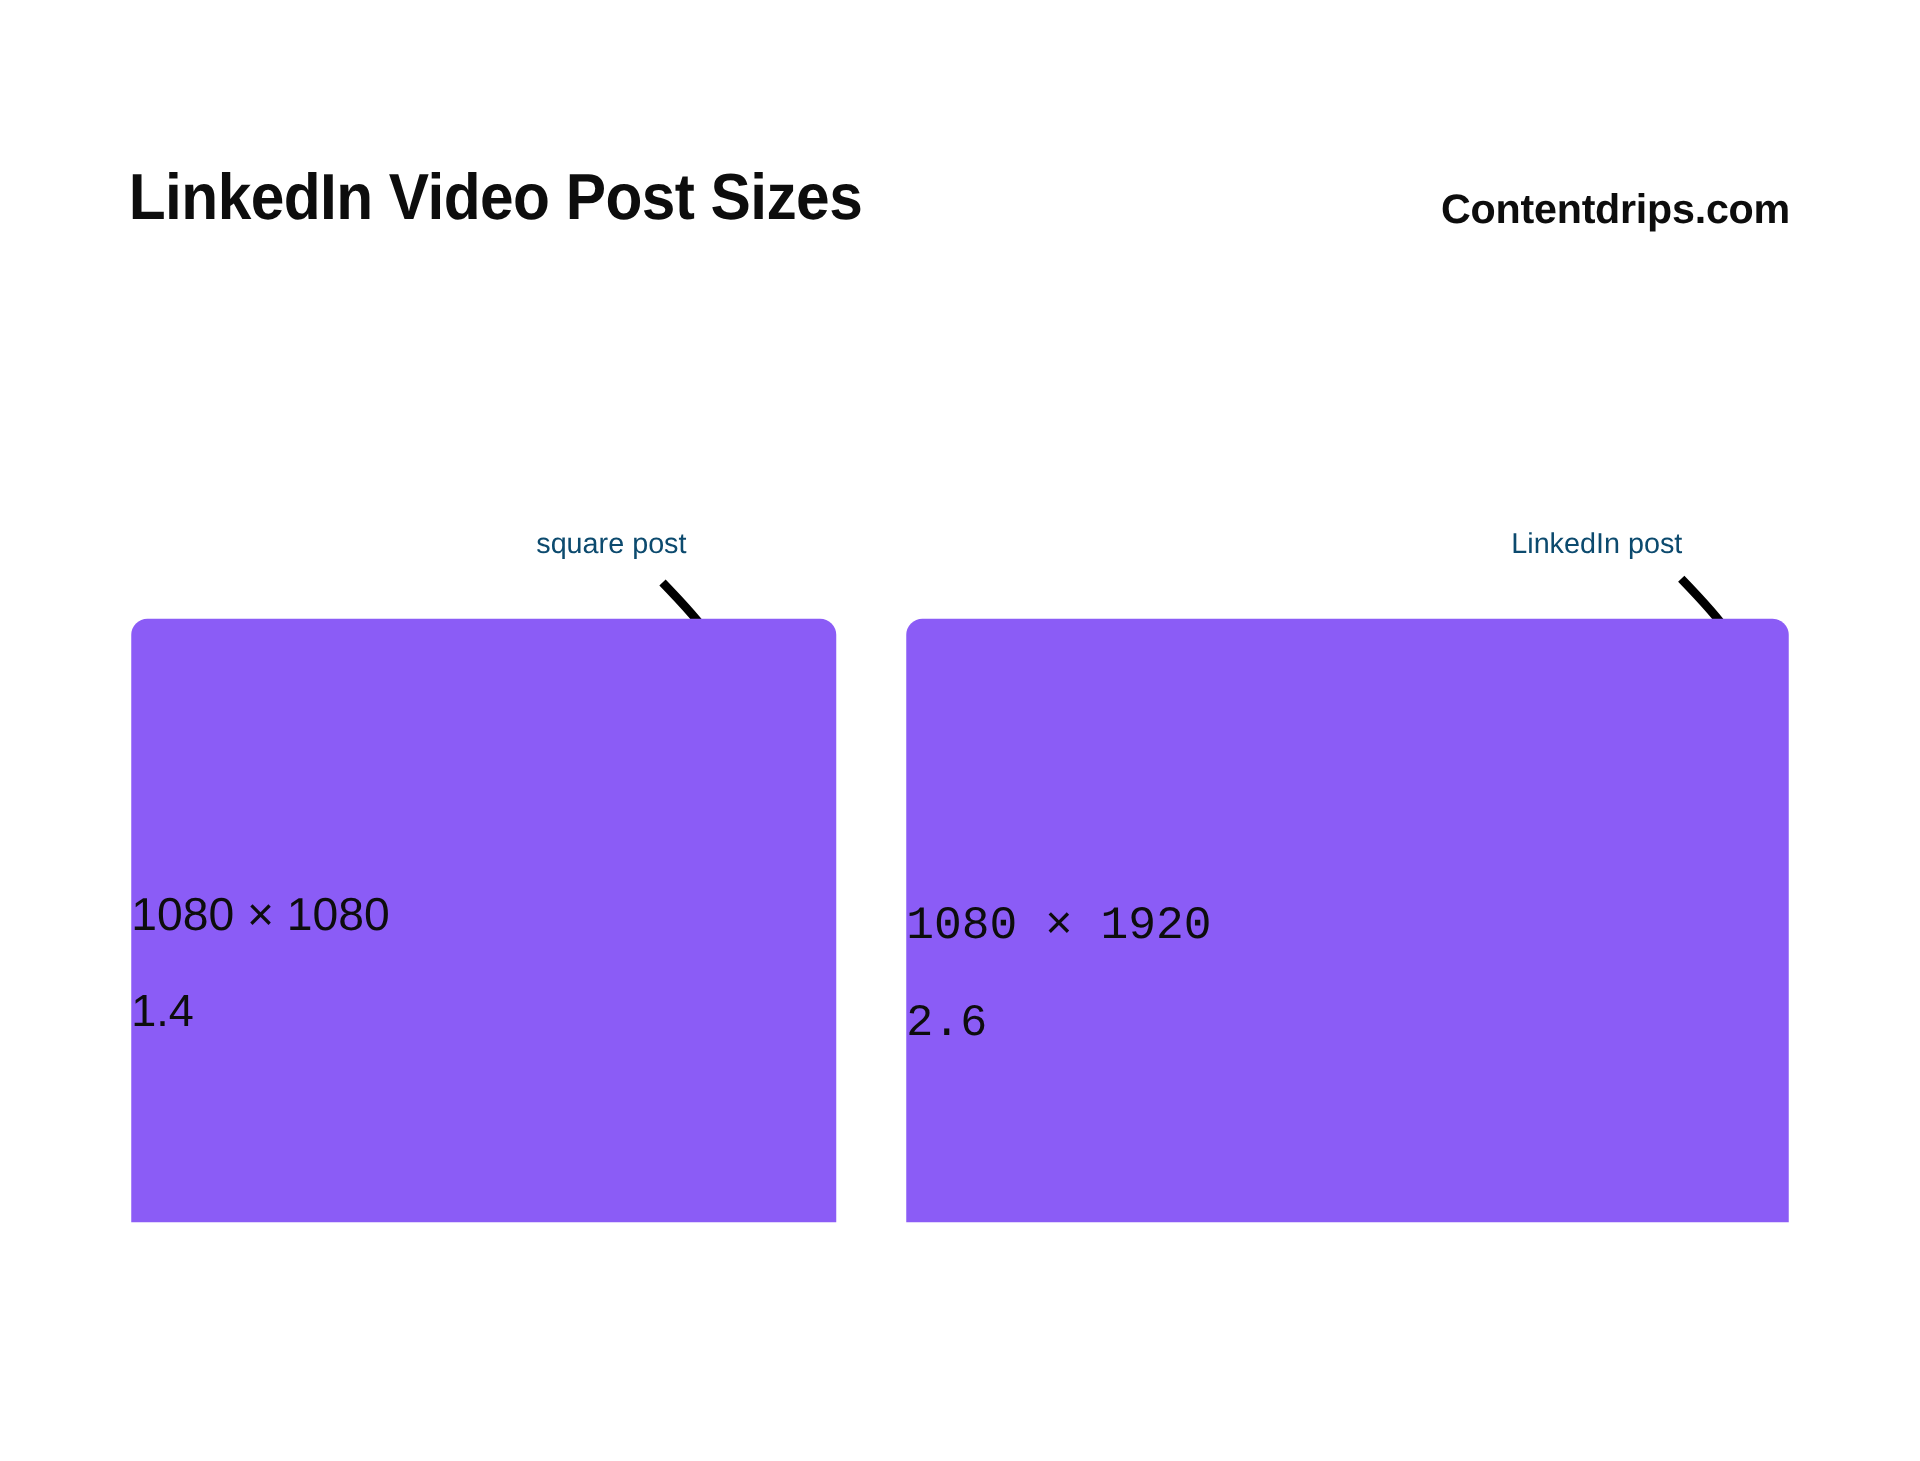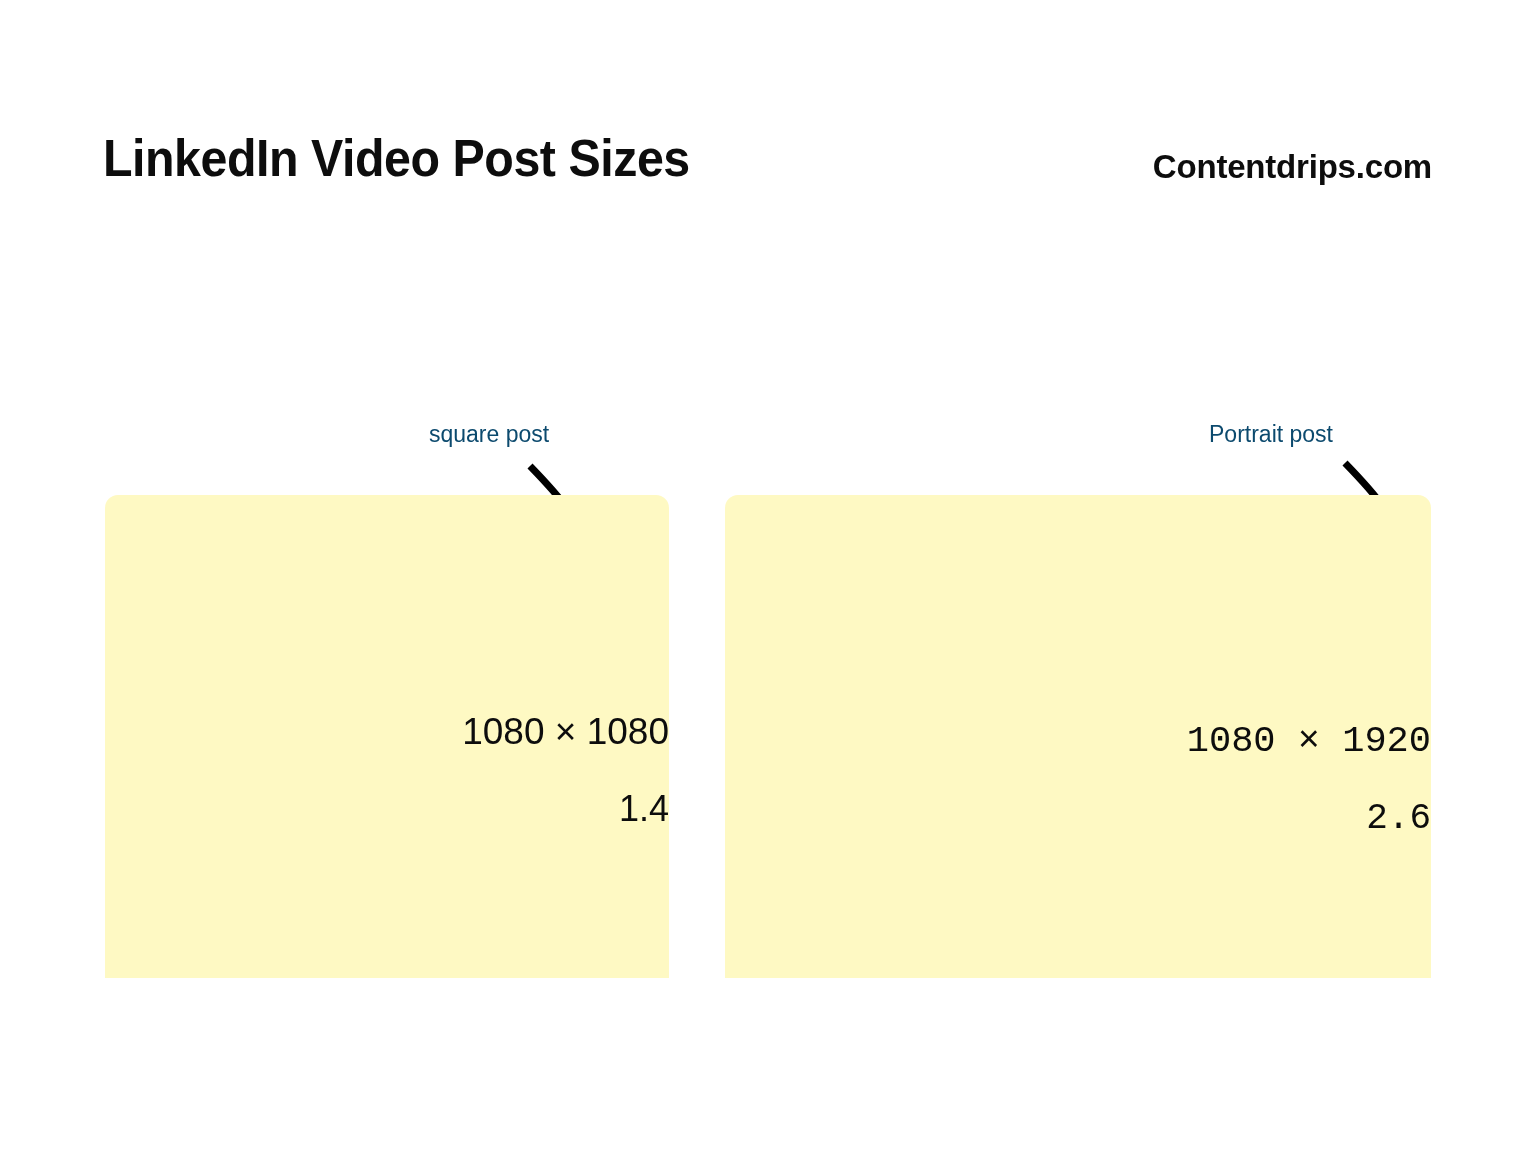--- a/index.html
+++ b/index.html
@@ -75,25 +75,25 @@
     fill: none;
     stroke: #000000;
     stroke-width: 7;
     stroke-linecap: butt;
     stroke-linejoin: miter;
   }
 
   
   .size-card {
     position: absolute;
-    background: #fef9c3;
+    background: #8b5cf6;
     border-radius: 13px;
     display: flex;
     flex-direction: column;
-    align-items: flex-end;
+    align-items: flex-start;
   }
   #card-square {
     left: 105px;
     top: 495px;
     width: 564px;
     height: 563px;
     padding-top: 218px;
     box-sizing: border-box;
   }
   #card-portrait {
@@ -130,21 +130,21 @@
 
   <div id="brand-label">Contentdrips.com</div>
 
   <div class="callout-label" id="label-square">square post</div>
 
   <svg class="arrow-svg" id="arrow-square" width="110" height="145" viewBox="0 0 110 145">
     <path class="arrow-path" d="M 25 11 C 55 42, 78 66, 72 93 C 67 116, 48 121, 31 127"></path>
     <path d="M 22 128 L 58 113 L 53 129 L 63 143 Z" fill="#000000"></path>
   </svg>
 
-  <div class="callout-label" id="label-portrait">Portrait post</div>
+  <div class="callout-label" id="label-portrait">LinkedIn post</div>
 
   <svg class="arrow-svg" id="arrow-portrait" width="110" height="145" viewBox="0 0 110 145">
     <path class="arrow-path" d="M 25 11 C 55 42, 78 66, 72 93 C 67 116, 48 121, 31 127"></path>
     <path d="M 22 128 L 58 113 L 53 129 L 63 143 Z" fill="#000000"></path>
   </svg>
 
   <div class="size-card" id="card-square">
     <div class="card-dimensions">1080 × 1080</div>
     <div class="card-ratio">1.4</div>
   </div>

